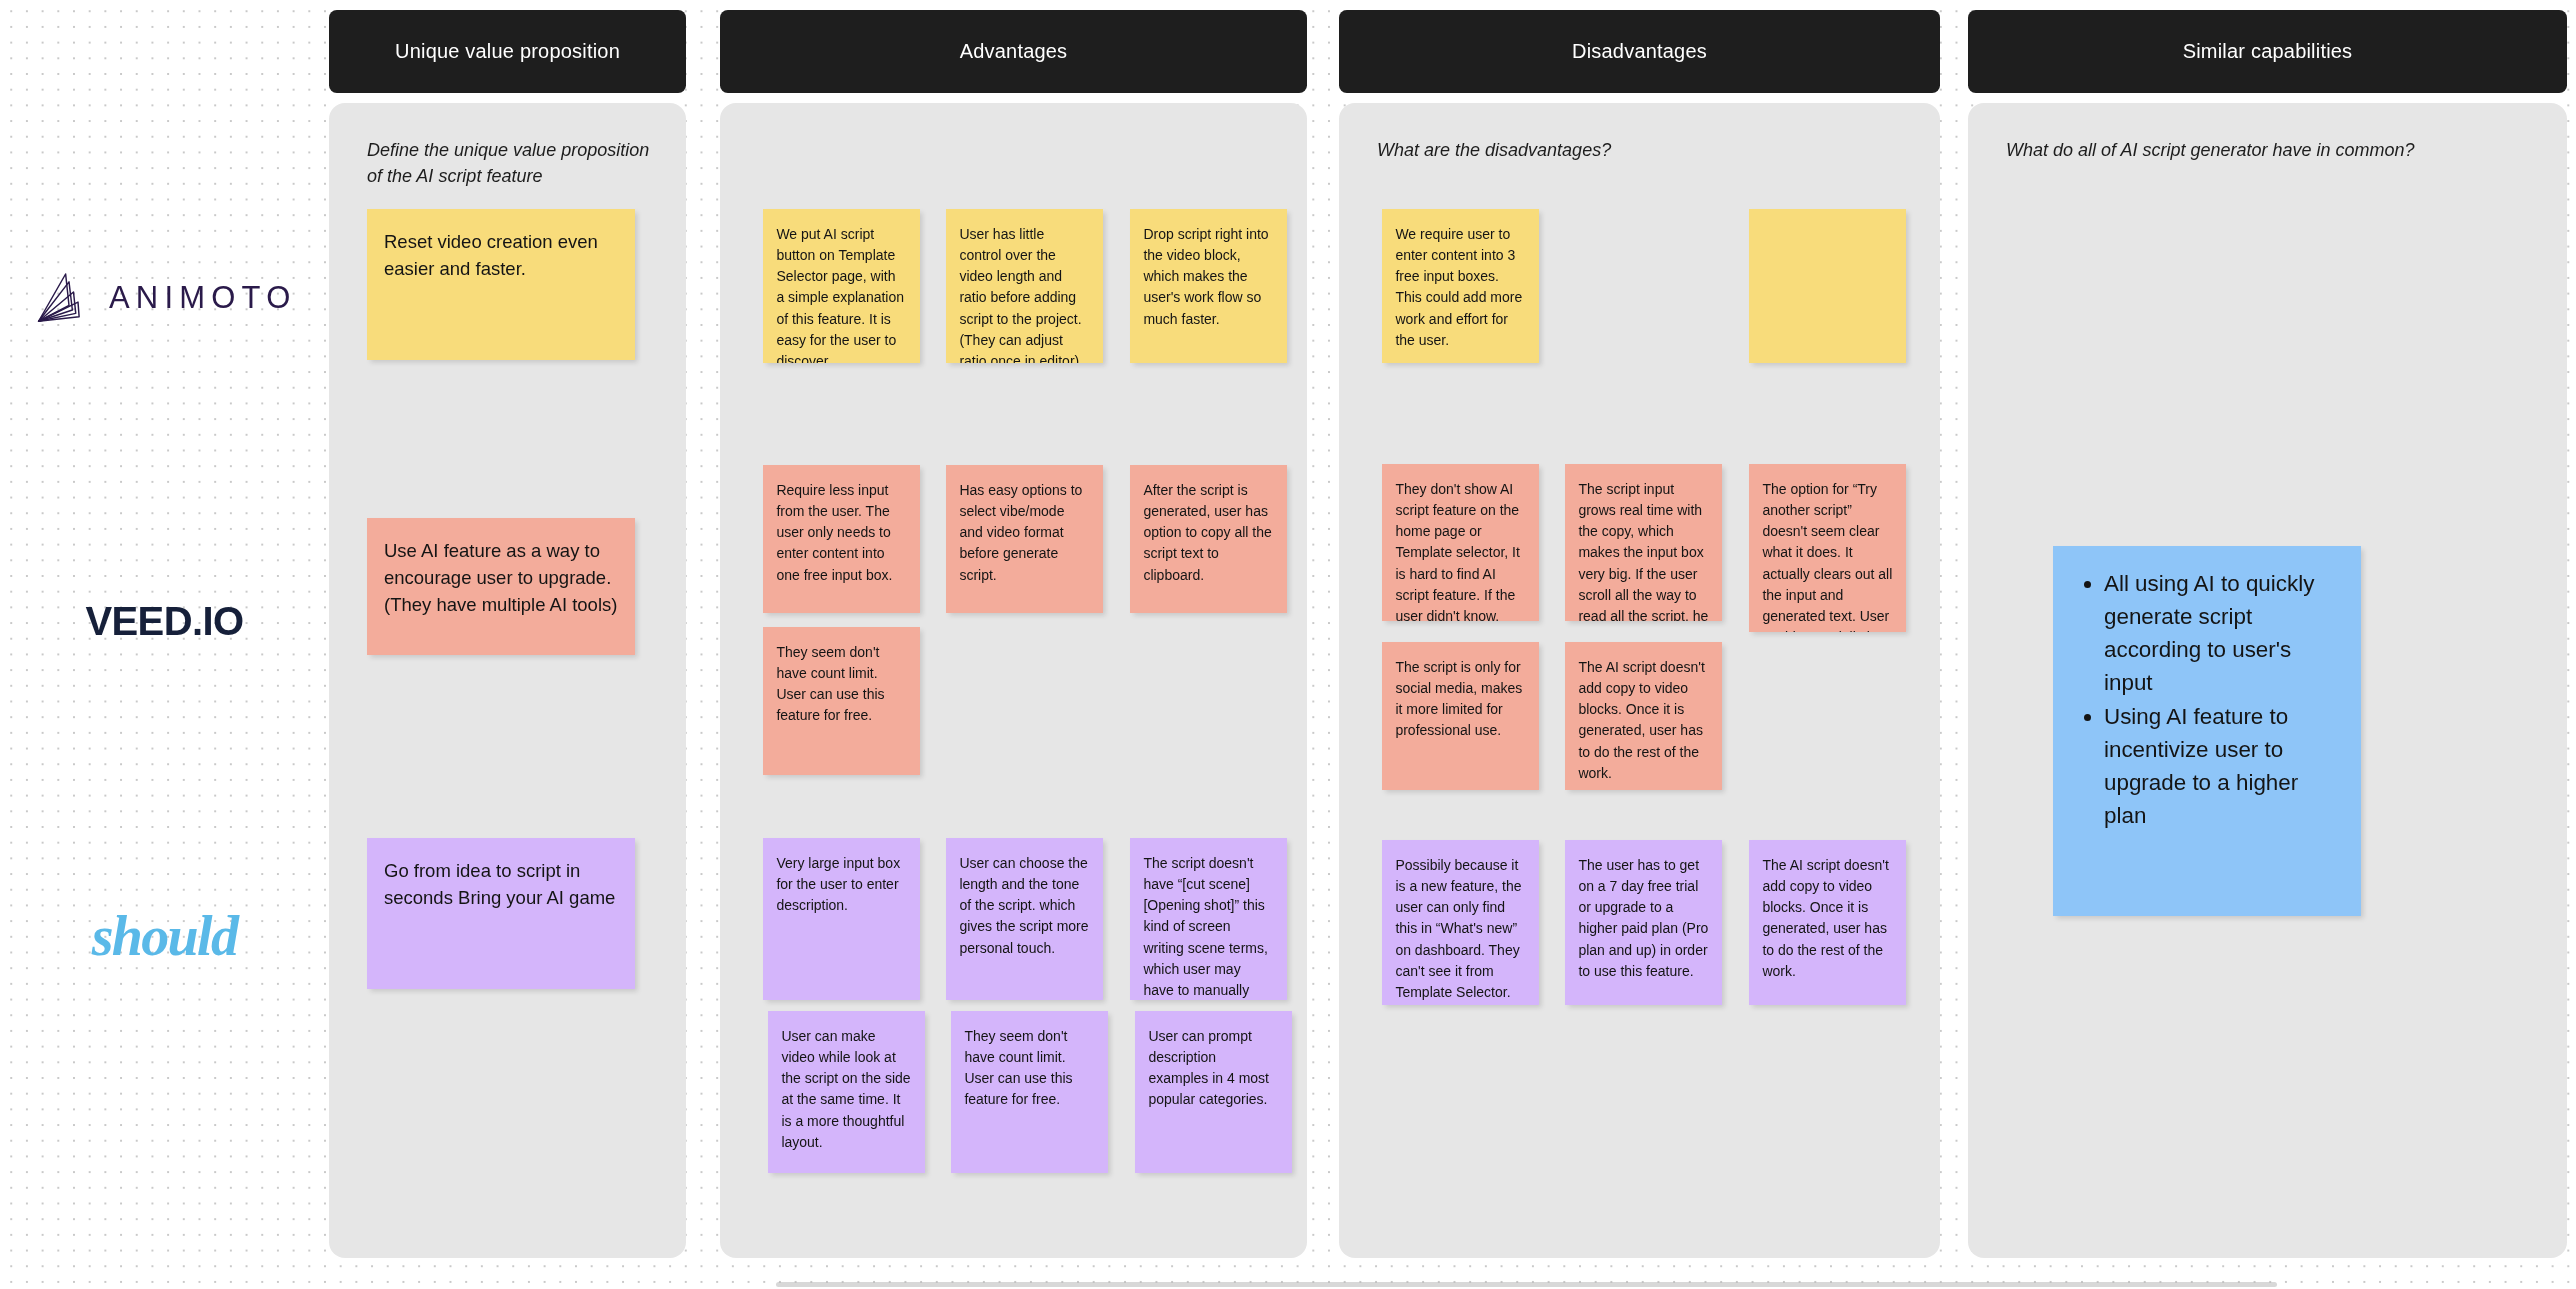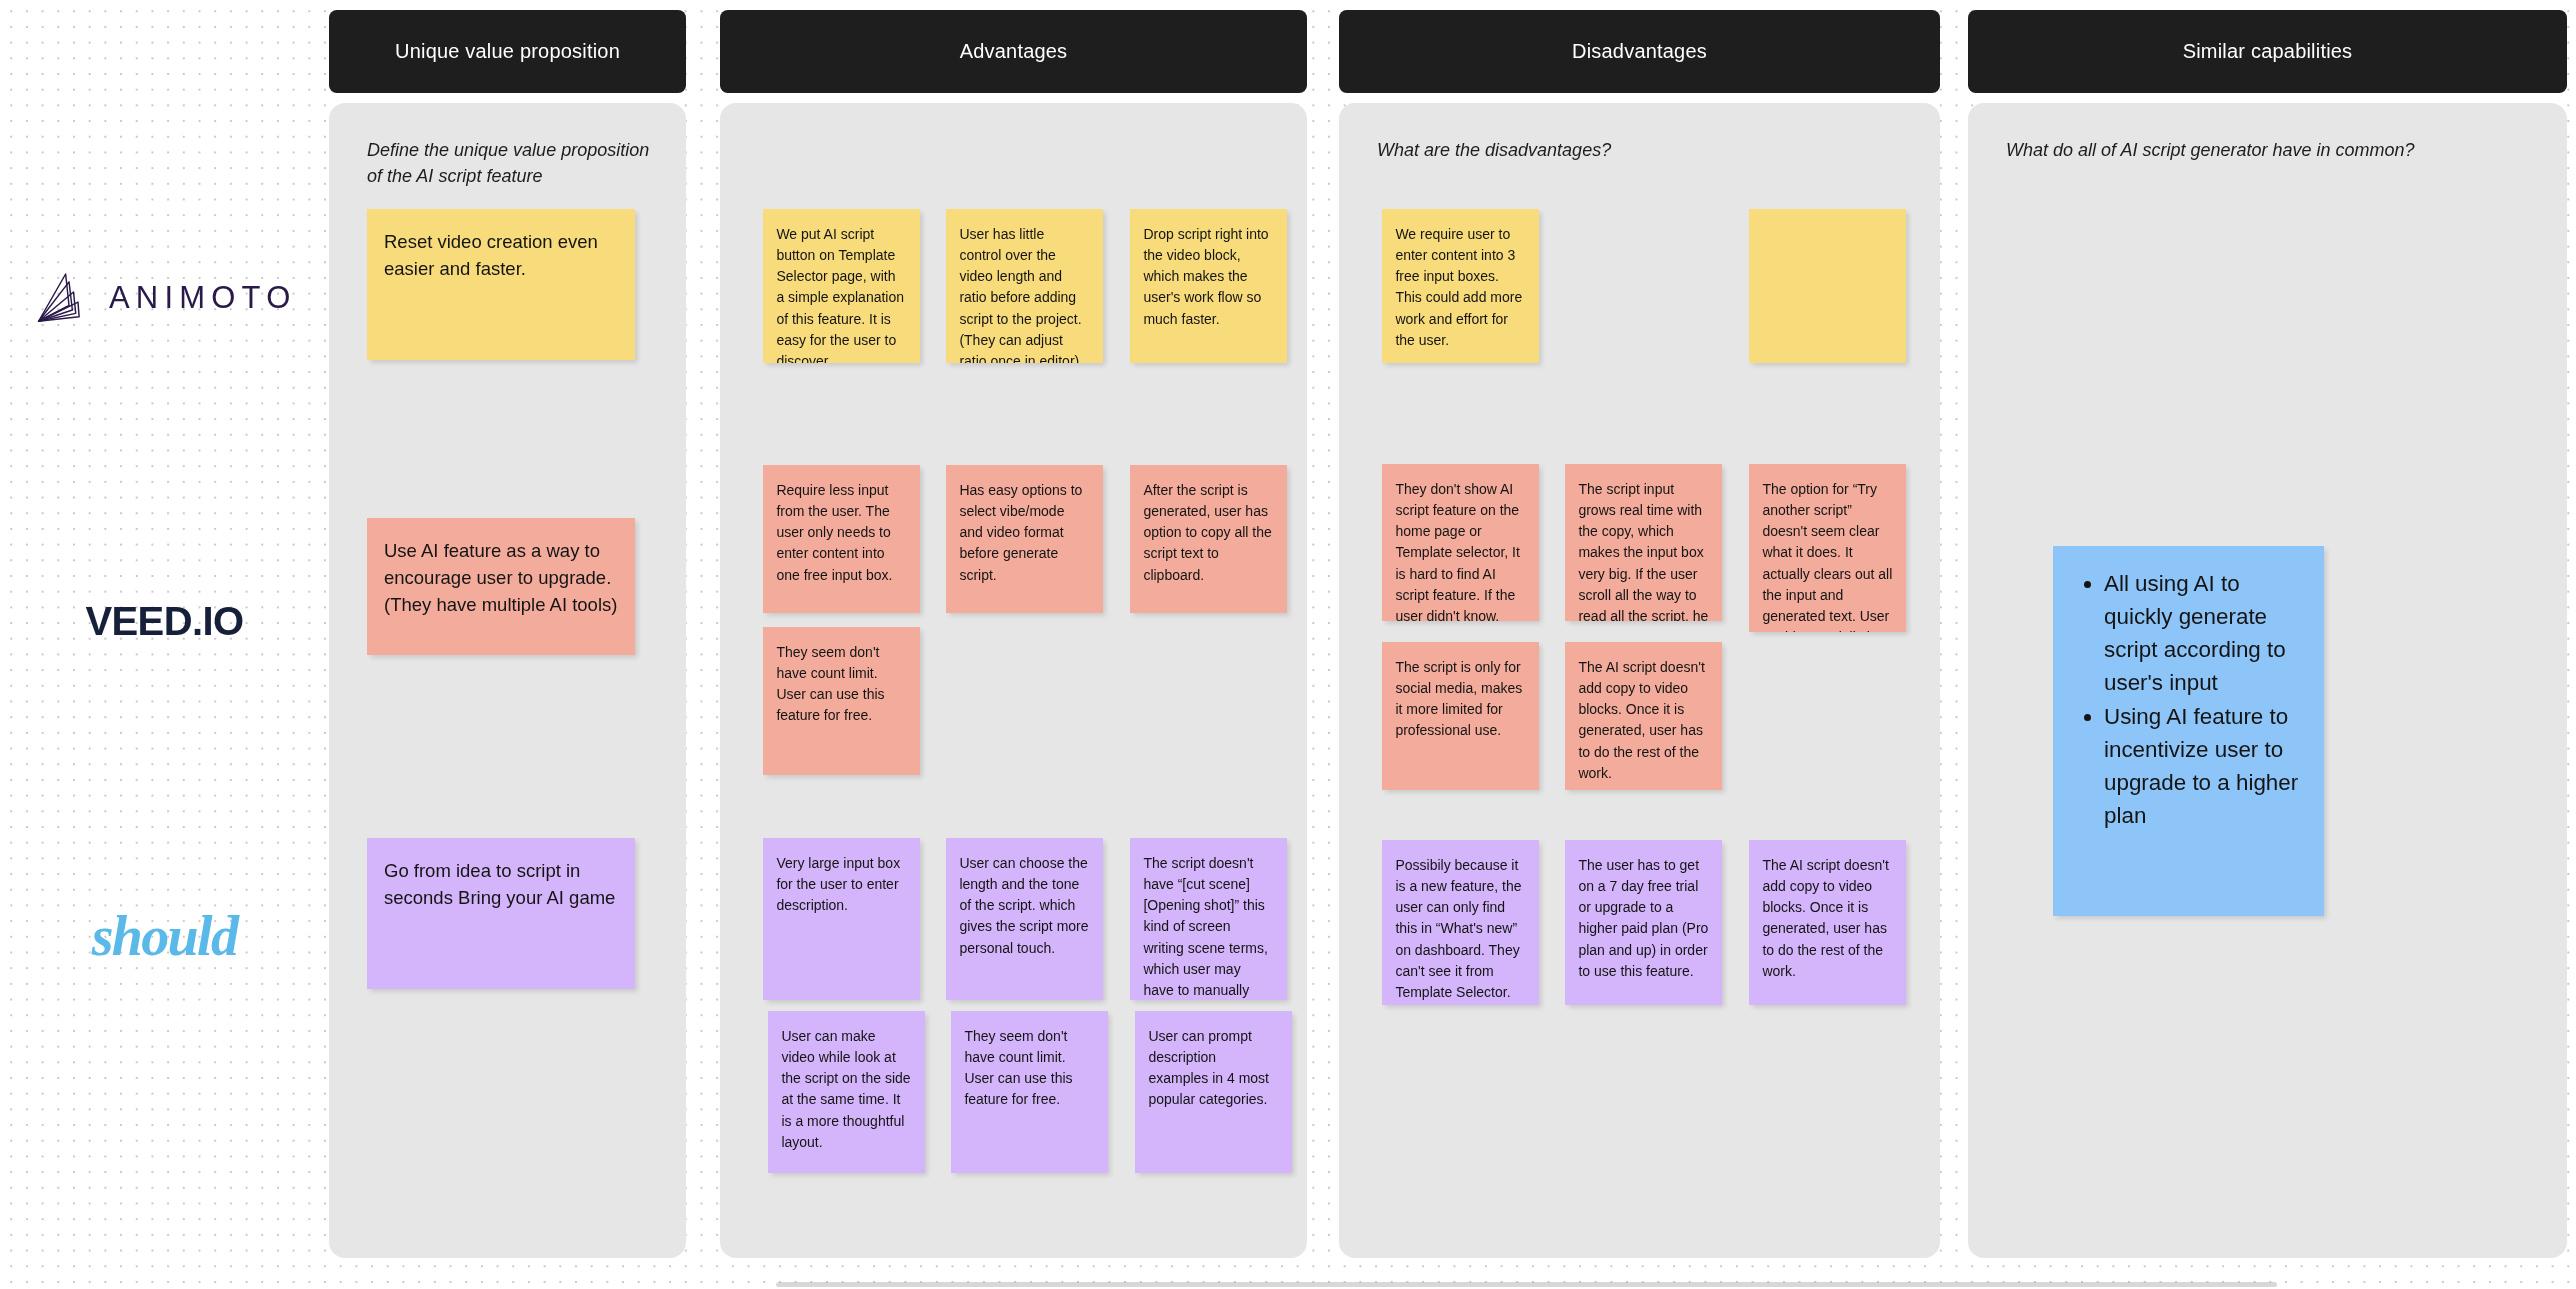--- a/index.html
+++ b/index.html
@@ -200,21 +200,21 @@
         <div class="note purple" style="left: 226px; top: 737px; width: 157px; height: 165px;"><span>The user has to get on a 7 day free trial or upgrade to a higher paid plan (Pro plan and up) in order to use this feature.</span></div>
         <div class="note purple" style="left: 410px; top: 737px; width: 157px; height: 165px;"><span>The AI script doesn't add copy to video blocks. Once it is generated, user has to do the rest of the work.</span></div>
       </div>
     </div>
     <div class="column" style="left: 1968px; width: 599px;">
       <div class="col-header">
         <span>Similar capabilities</span>
       </div>
       <div class="col-body">
         <div class="col-prompt" style="white-space: pre-line;">What do all of AI script generator have in common?</div>
-        <div class="note blue bullets" style="left: 85px; top: 443px; width: 271px; height: 370px;">
+        <div class="note blue bullets" style="left: 85px; top: 443px; width: 308px; height: 370px;">
           <ul>
             <li>All using AI to quickly generate script according to user's input</li>
             <li>Using AI feature to incentivize user to upgrade to a higher plan</li>
           </ul>
         </div>
       </div>
     </div>
   </div>
 
 <div id="hscrollbar"></div>

